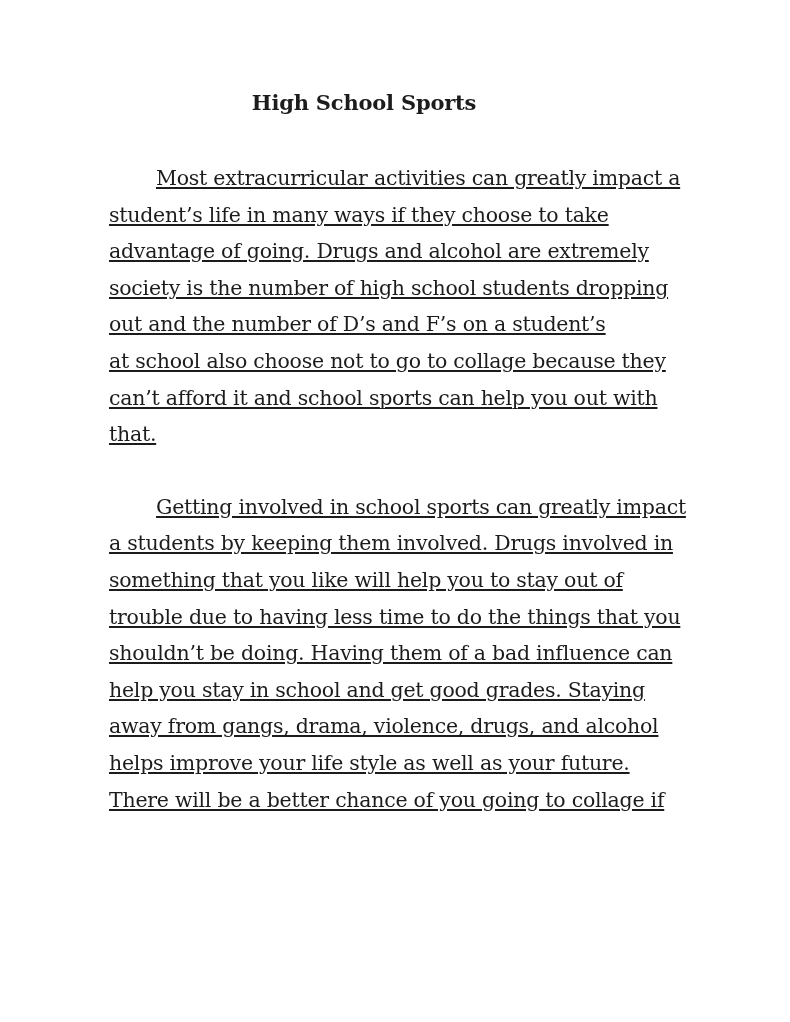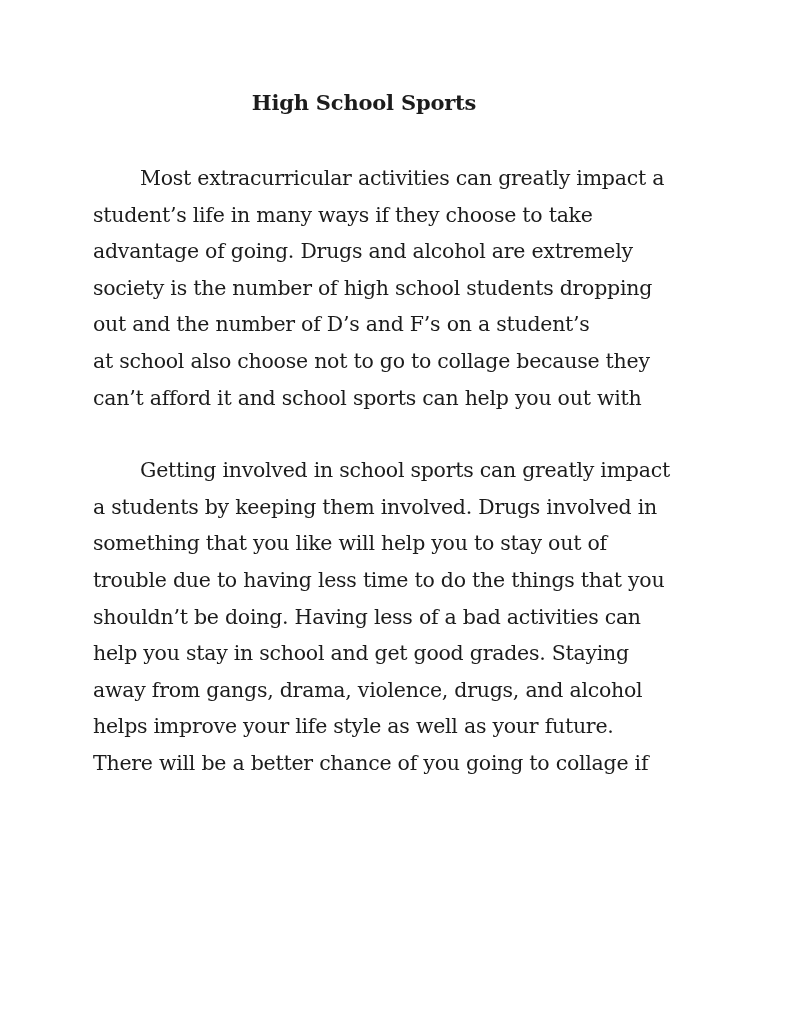--- a/index.html
+++ b/index.html
@@ -23,22 +23,23 @@
   }
   .doc-title {
     text-align: center;
     font-weight: bold;
     font-size: 21px;
     line-height: 30px;
     letter-spacing: -0.2px;
     white-space: nowrap;
   }
   .paragraph {
-    margin: 0;
+    margin: 16px;
     padding: 0;
+    text-decoration: underline;
   }
   .paragraph.first {
     margin-top: 42px;
   }
   .paragraph.second {
     margin-top: 36px;
   }
   .text-line {
     font-size: 20.5px;
     line-height: 36.6px;
@@ -58,27 +59,28 @@
   <div class="doc-title">High School Sports</div>
 
   <div class="paragraph first">
     <div class="text-line indent">Most extracurricular activities can greatly impact a</div>
     <div class="text-line">student’s life in many ways if they choose to take</div>
     <div class="text-line">advantage of going. Drugs and alcohol are extremely</div>
     <div class="text-line">society is the number of high school students dropping</div>
     <div class="text-line">out and the number of D’s and F’s on a student’s</div>
     <div class="text-line">at school also choose not to go to collage because they</div>
     <div class="text-line">can’t afford it and school sports can help you out with</div>
+    <div class="text-line">that.</div>
   </div>
 
   <div class="paragraph second">
     <div class="text-line indent">Getting involved in school sports can greatly impact</div>
     <div class="text-line">a students by keeping them involved. Drugs involved in</div>
     <div class="text-line">something that you like will help you to stay out of</div>
     <div class="text-line">trouble due to having less time to do the things that you</div>
-    <div class="text-line">shouldn’t be doing. Having less of a bad activities can</div>
+    <div class="text-line">shouldn’t be doing. Having them of a bad influence can</div>
     <div class="text-line">help you stay in school and get good grades. Staying</div>
     <div class="text-line">away from gangs, drama, violence, drugs, and alcohol</div>
     <div class="text-line">helps improve your life style as well as your future.</div>
     <div class="text-line">There will be a better chance of you going to collage if</div>
   </div>
 
 </div>
 
 </body></html>

